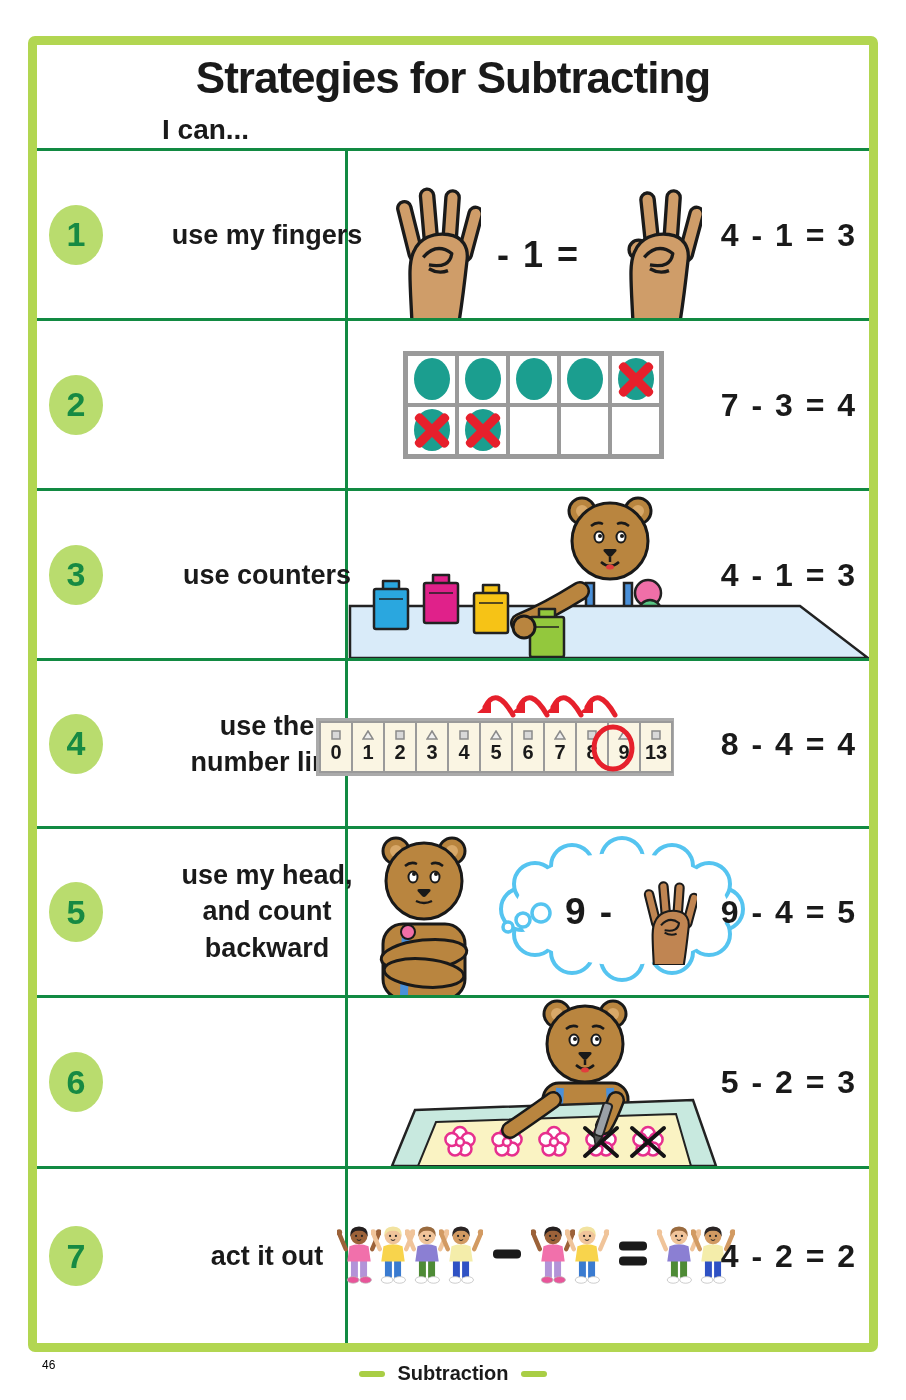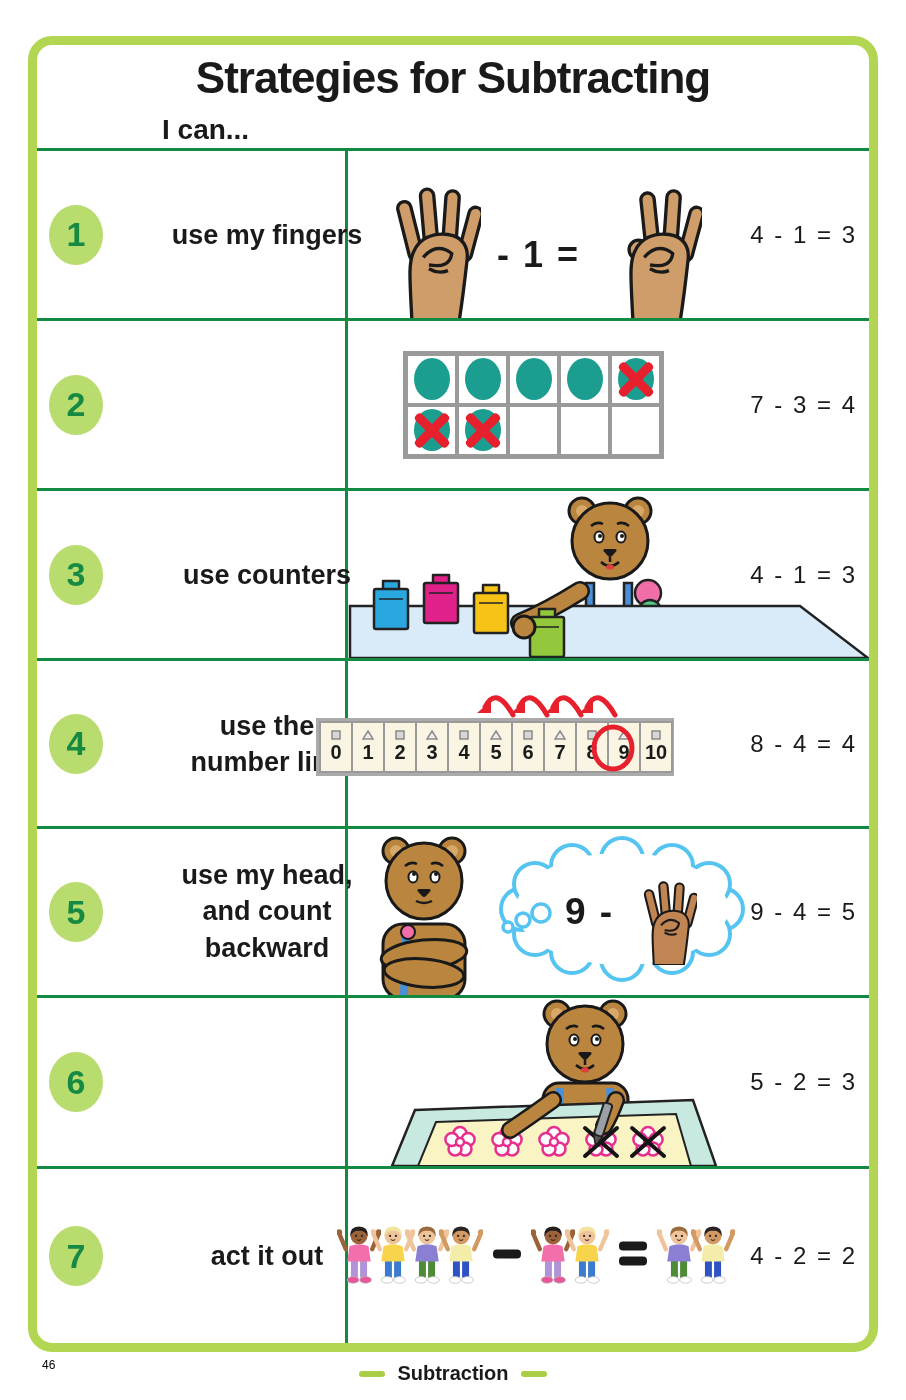--- a/index.html
+++ b/index.html
@@ -1,31 +1,31 @@
 <!DOCTYPE html>
 <html><head>
 <meta charset="utf-8">
 <style>
   html,body{margin:0;padding:0;background:#fff;}
   .page{position:relative;width:906px;height:1400px;overflow:hidden;background:#fff;
         font-family:"Liberation Sans",sans-serif;color:#1a1a1a;}
   .poster{position:absolute;left:28px;top:36px;width:850px;height:1316px;box-sizing:border-box;
-          border:9px solid #b2d651;border-radius:24px;overflow:hidden;display:flex;flex-direction:column;background:#fff;}
+          border:9px solid #b2d651;border-radius:7px;overflow:hidden;display:flex;flex-direction:column;background:#fff;}
   .header{position:relative;height:103px;flex:none;}
   .title{text-align:center;font-size:44px;font-weight:700;margin-top:8px;letter-spacing:-1px;}
   .subtitle{position:absolute;left:125px;bottom:2px;font-size:28px;font-weight:700;}
   .rows{flex:1;display:flex;flex-direction:column;}
   .row{position:relative;border-top:3px solid #128a42;box-sizing:border-box;}
   .row::before{content:"";position:absolute;left:308px;top:0;bottom:0;width:3px;background:#128a42;}
   .badge{position:absolute;left:12px;top:50%;transform:translateY(-50%);width:54px;height:60px;border-radius:50%;
          background:#b9dc6e;color:#168a43;font-size:34px;font-weight:700;display:flex;align-items:center;justify-content:center;}
   .strategy{position:absolute;left:66px;width:240px;top:50%;transform:translateY(-50%);
             text-align:center;font-size:27px;font-weight:700;line-height:1.35;white-space:pre-line;padding-left:44px;}
   .equation{position:absolute;right:12px;top:50%;transform:translateY(-50%);
-            font-size:24px;font-weight:400;letter-spacing:2px;white-space:nowrap;}
+            font-size:32px;font-weight:700;letter-spacing:2px;white-space:nowrap;}
   .scene{position:absolute;pointer-events:none;}
   
   .fingers-scene{position:absolute;left:338px;bottom:-2px;display:flex;align-items:flex-end;}
   .hand{width:106px;height:152px;}
   .minus-one-text{font-size:36px;font-weight:700;margin:0 16px 44px 16px;letter-spacing:2px;}
   
   .tenframe{position:absolute;left:366px;top:50%;transform:translateY(-50%);
             display:grid;grid-template-columns:repeat(5,51px);border:3px solid #9a9a9a;background:#fff;}
   .tf-cell{width:51px;height:51px;box-sizing:border-box;border:2px solid #9a9a9a;position:relative;
            display:flex;align-items:center;justify-content:center;background:#fff;}
@@ -265,21 +265,21 @@
             <div class="nl-cell">
               <svg width="12" height="10">
                 <polygon points="6,1 11,9 1,9" fill="#eee" stroke="#8a8a8a" stroke-width="1.5"></polygon>
               </svg>
               <span>9</span>
             </div>
             <div class="nl-cell">
               <svg width="10" height="10">
                 <rect x="1" y="1" width="8" height="8" fill="#d8d8d8" stroke="#8a8a8a" stroke-width="1.5"></rect>
               </svg>
-              <span>10</span>
+              <span>13</span>
             </div>
           </div>
         <svg class="nl-arcs" id="nl-arcs" width="150" height="34" viewBox="0 0 150 34">
             <path d="M144,30 Q127,0 116,22" fill="none" stroke="#e6202c" stroke-width="5" stroke-linecap="round"></path>
          <polygon points="108,28 122,16 122,28" fill="#e6202c"></polygon>
             <path d="M110,30 Q93,0 82,22" fill="none" stroke="#e6202c" stroke-width="5" stroke-linecap="round"></path>
          <polygon points="74,28 88,16 88,28" fill="#e6202c"></polygon>
             <path d="M76,30 Q59,0 48,22" fill="none" stroke="#e6202c" stroke-width="5" stroke-linecap="round"></path>
          <polygon points="40,28 54,16 54,28" fill="#e6202c"></polygon>
             <path d="M42,30 Q25,0 14,22" fill="none" stroke="#e6202c" stroke-width="5" stroke-linecap="round"></path>

